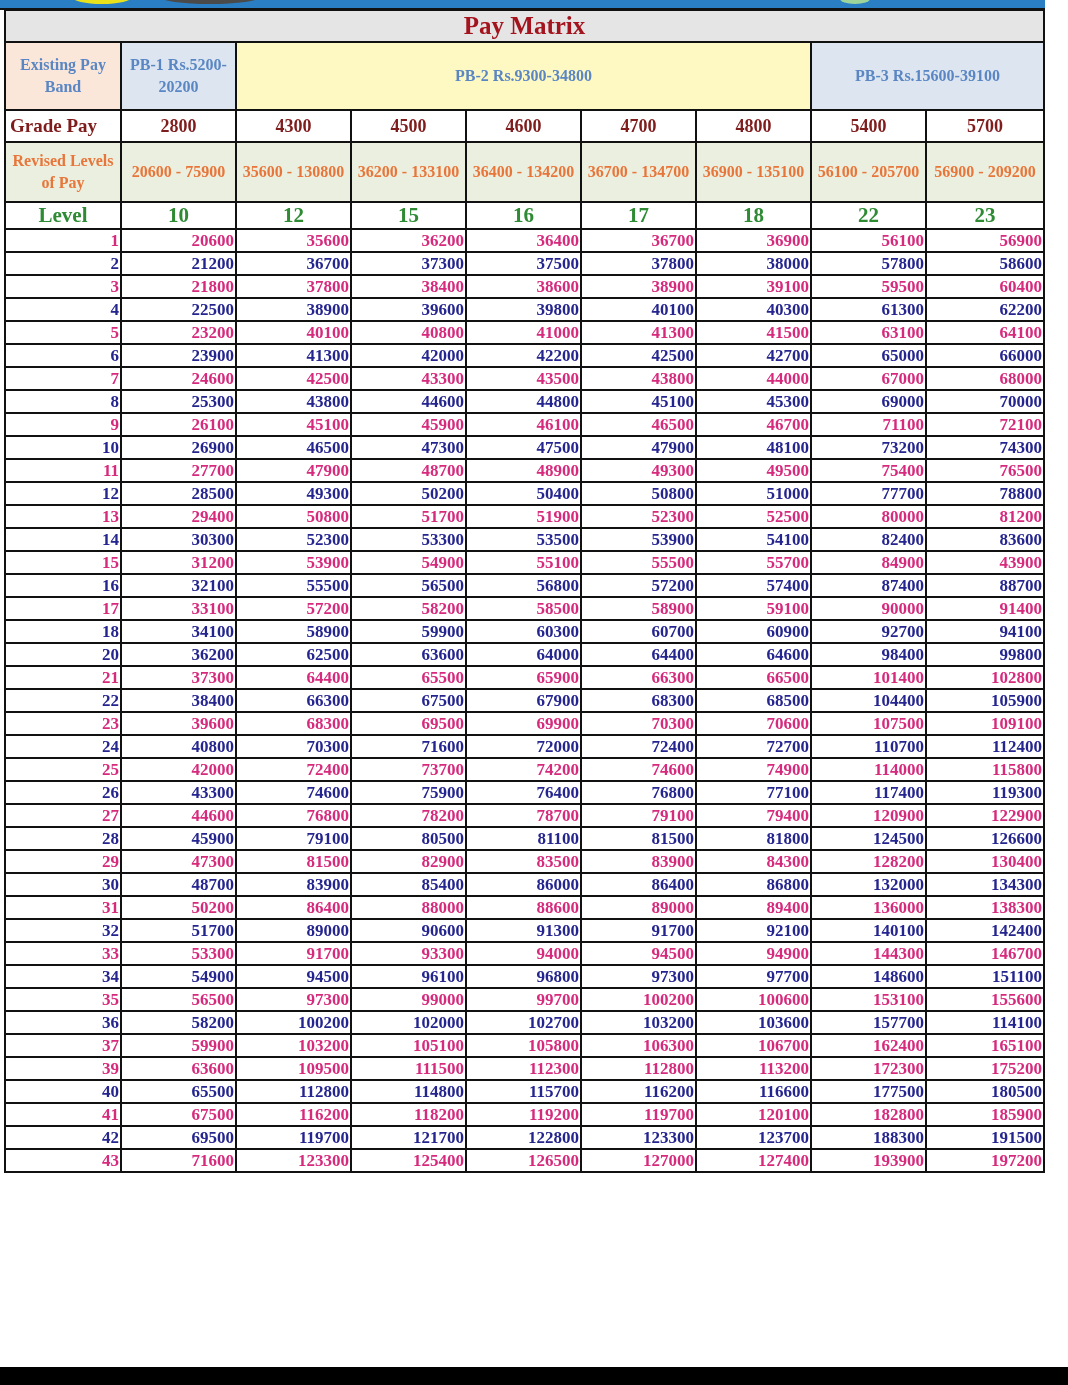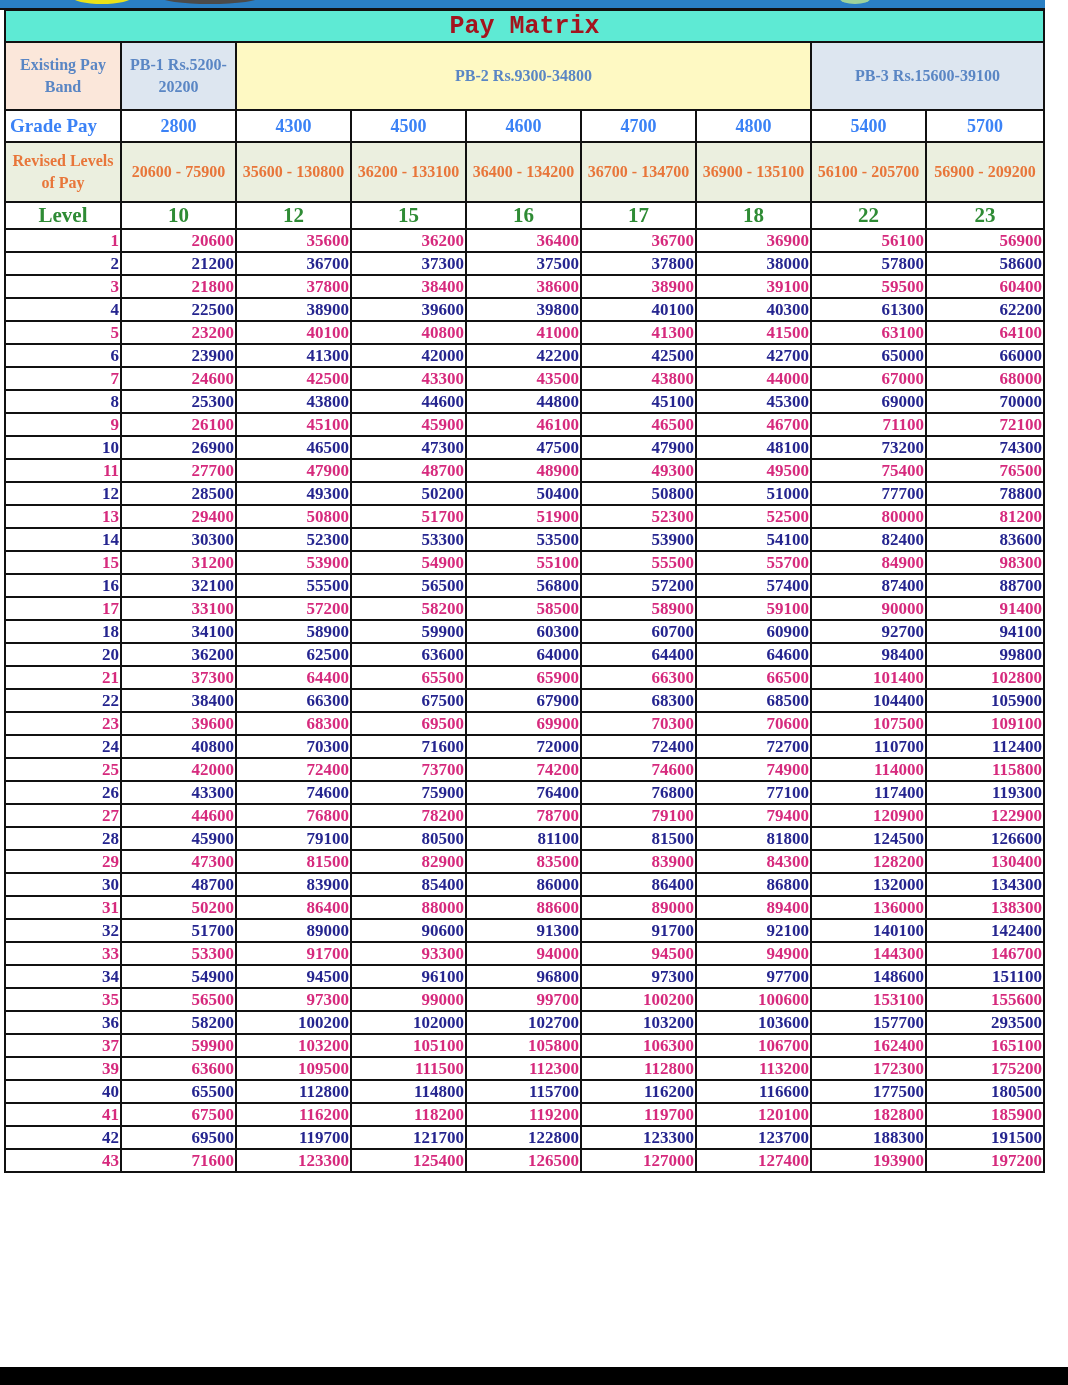--- a/index.html
+++ b/index.html
@@ -4,26 +4,26 @@
 <style>
   html, body { margin:0; padding:0; }
   body { width:1068px; height:1385px; background:#ffffff; position:relative; overflow:hidden; font-family:"Liberation Serif", serif; }
   .topbar { position:absolute; left:0; top:0; width:1045px; height:8px; background:#2a7fc4; border-bottom:2px solid #111; }
   .topbar .blob1 { position:absolute; left:72px; top:-10px; width:60px; height:14px; background:#e9e21a; border-radius:50%; }
   .topbar .blob2 { position:absolute; left:160px; top:-10px; width:100px; height:14px; background:#4a4a4a; border-radius:50%; }
   .topbar .blob3 { position:absolute; left:840px; top:-6px; width:30px; height:10px; background:#9ed39a; border-radius:50%; }
   .frame { position:absolute; left:4px; top:9px; width:1039px; }
   table { border-collapse:collapse; width:1039px; table-layout:fixed; }
   td { border:2px solid #111; padding:0 2px; font-weight:bold; text-align:center; }
-  .title-row td { background:#5eead4; height:30px; color:#a3141e; font-size:25px; padding:0;font-family:Liberation Mono, monospace; }
+  .title-row td { background:#e5e5e5; height:30px; color:#a3141e; font-size:25px; padding:0; }
   .band-row td { height:66px; font-size:16px; color:#5a86c4; line-height:22px; }
   .band-row .peach { background:#fef9c3; }
   .band-row .blue { background:#dde6f0; }
   .band-label { background:#fbe7da; color:#5a86c4; font-size:17px; }
-  .grade-row td { height:30px; color:#3b82f6; font-size:18px; background:#fff; }
+  .grade-row td { height:30px; color:#7f1d1d; font-size:18px; background:#fff; }
   .grade-row td.lbl { text-align:left; font-size:19px; padding-left:4px; }
   .revised-row td { background:#ebefdf; color:#e8763a; font-size:16px; height:58px; line-height:22px; }
   .level-row td { height:21px; color:#2e8b34; font-size:21px; background:#fff; }
   .data-row td { height:21px; font-size:17px; text-align:right; padding:0 1px 0 0; line-height:20px; }
   .data-row.odd td { color:#d62a7d; }
   .data-row.even td { color:#25258f; }
   .footer-bar { position:absolute; left:0; top:1367px; width:1068px; height:18px; background:#000; }
 </style>
 </head>
 <body>
@@ -248,21 +248,21 @@
         </tr>
         <tr class="data-row odd">
           <td>15</td>
           <td>31200</td>
           <td>53900</td>
           <td>54900</td>
           <td>55100</td>
           <td>55500</td>
           <td>55700</td>
           <td>84900</td>
-          <td>98300</td>
+          <td>43900</td>
         </tr>
         <tr class="data-row even">
           <td>16</td>
           <td>32100</td>
           <td>55500</td>
           <td>56500</td>
           <td>56800</td>
           <td>57200</td>
           <td>57400</td>
           <td>87400</td>
@@ -468,21 +468,21 @@
         </tr>
         <tr class="data-row even">
           <td>36</td>
           <td>58200</td>
           <td>100200</td>
           <td>102000</td>
           <td>102700</td>
           <td>103200</td>
           <td>103600</td>
           <td>157700</td>
-          <td>293500</td>
+          <td>114100</td>
         </tr>
         <tr class="data-row odd">
           <td>37</td>
           <td>59900</td>
           <td>103200</td>
           <td>105100</td>
           <td>105800</td>
           <td>106300</td>
           <td>106700</td>
           <td>162400</td>

